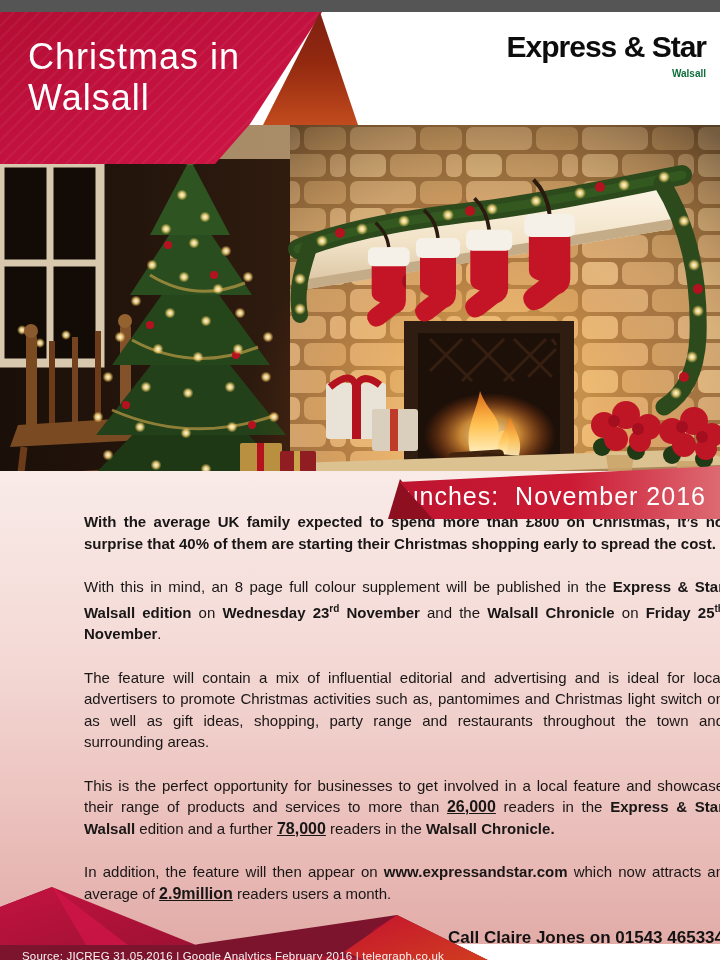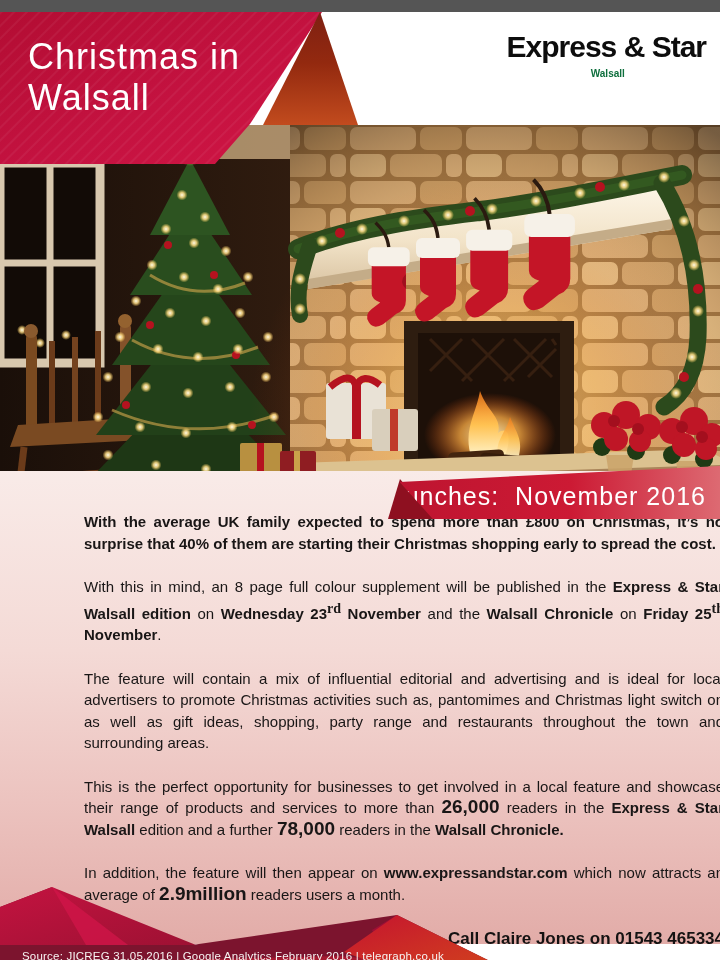--- a/index.html
+++ b/index.html
@@ -4,21 +4,21 @@
 <style>
   html,body{margin:0;padding:0;background:#555;}
   .page{position:relative;width:720px;height:960px;margin:12px auto;overflow:hidden;
         background:#fff;font-family:"Liberation Sans",sans-serif;}
 
   
   .header{position:absolute;top:0;left:0;width:720px;height:113px;background:#fff;}
   .header-svg{position:absolute;top:0;left:0;z-index:2;}
   .title{position:absolute;top:24px;left:28px;z-index:3;color:#fff;
          font-size:36px;line-height:41px;font-weight:400;letter-spacing:1px;}
-  .logos{position:absolute;top:18px;right:14px;z-index:3;text-align:center;}
+  .logos{position:absolute;top:18px;right:14px;z-index:3;text-align:right;}
   .express{font-size:30px;font-weight:bold;color:#0d0d0d;letter-spacing:-1px;}
   .walsall{font-size:10px;font-weight:bold;color:var(--green,#0e6f3d);margin:4px 0 0 3px;}
   .chronicle{font-size:30px;font-family:"Liberation Serif",serif;color:var(--green,#0e6f3d);
              letter-spacing:1px;margin-top:-2px;}
 
   
   .photo{position:absolute;top:113px;left:0;width:720px;height:374px;z-index:1;}
 
   
   .launch-banner{position:absolute;top:454px;left:388px;width:332px;height:53px;z-index:4;}
@@ -31,22 +31,22 @@
   .banner-fold{position:absolute;left:0;bottom:0;width:46px;height:40px;
       background:#8e1020;clip-path:polygon(26% 0,100% 100%,0 100%);}
 
   
   .body-section{position:absolute;top:459px;left:0;width:720px;height:473px;z-index:1;
       background:linear-gradient(180deg,var(--pink1,#f9ebe8) 0%,#f4dad6 38%,#ecc3bf 70%,var(--pink2,#e2aca8) 100%);padding-left:44px;}
   .copy{padding:40px 40px 0 40px;color:#191616;font-size:15px;line-height:21.5px;
         text-align:justify;-moz-text-align-last:left;text-align-last:left;}
   .copy p{margin:0 0 22px 0;}
   .copy .b{font-weight:bold;}
-  .copy .lg{font-weight:bold;font-size:19px;line-height:18px;}
-  .copy sup{font-size:14px;font-weight:bold;font-family:Liberation Serif, serif;}
+  .copy .lg{font-weight:bold;font-size:16px;line-height:18px;text-decoration:underline;}
+  .copy sup{font-size:10px;font-weight:bold;}
   .contact{margin:8px 40px 0 0;text-align:right;font-weight:bold;font-size:17px;
            line-height:23px;color:#141212;}
 
   
   .footer-svg{position:absolute;left:0;bottom:0;z-index:2;}
   .source{position:absolute;left:22px;top:938px;z-index:3;color:#f7f3f2;font-size:11.5px;
           letter-spacing:.2px;}
 </style>
 </head>
 <body>

